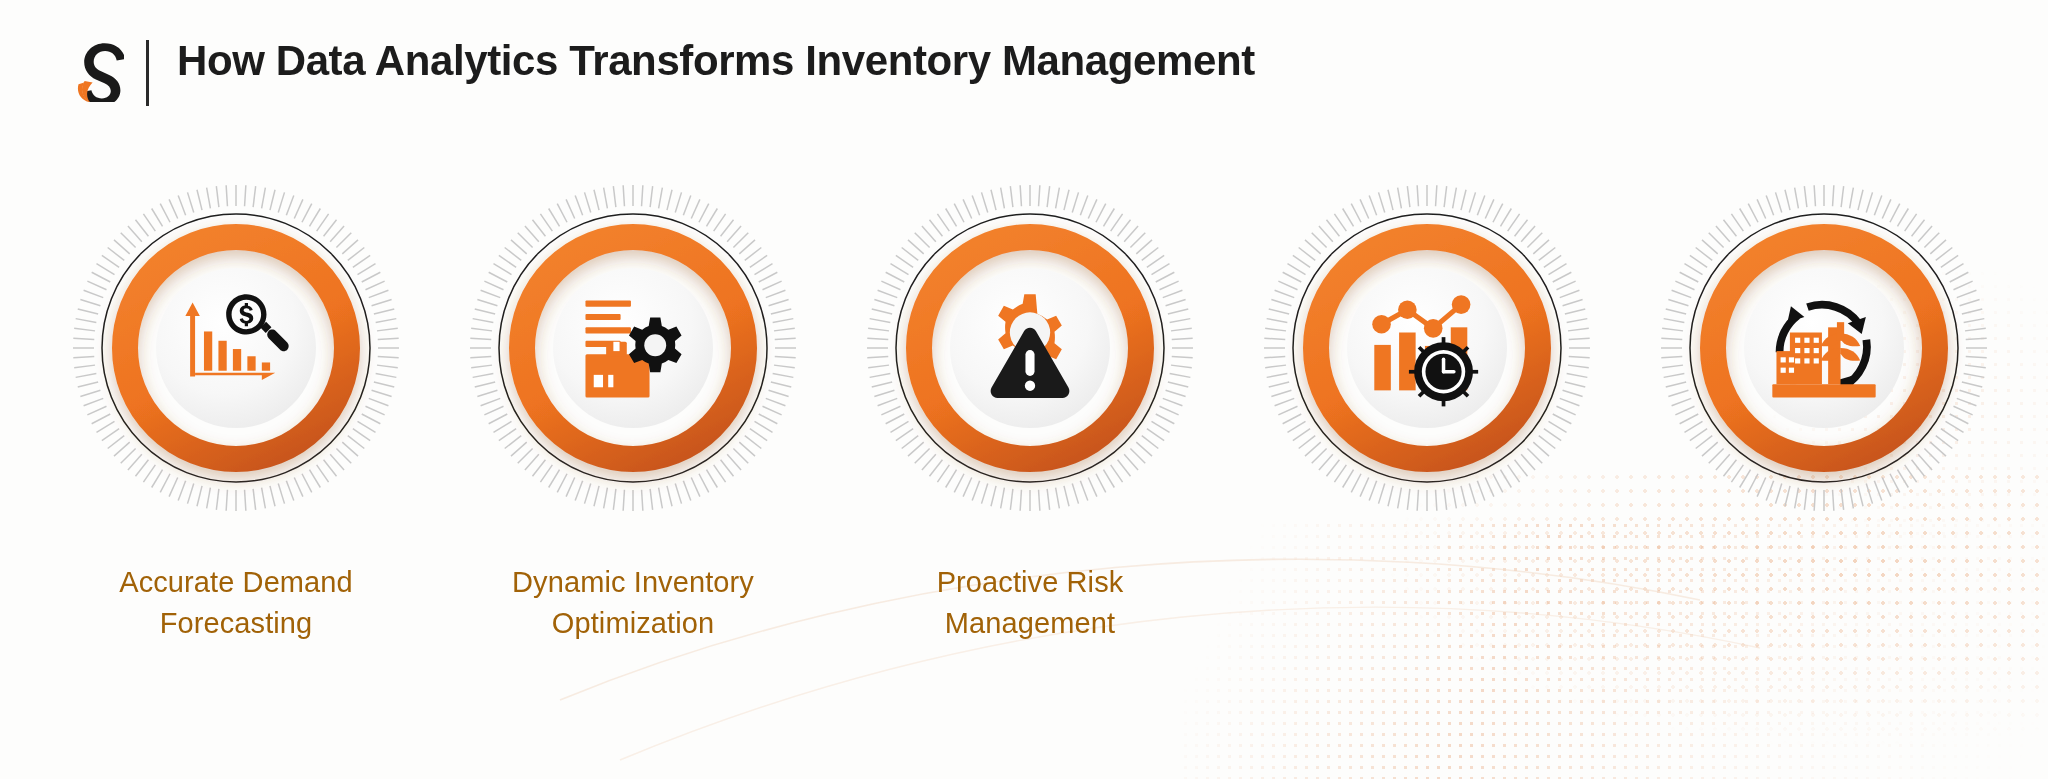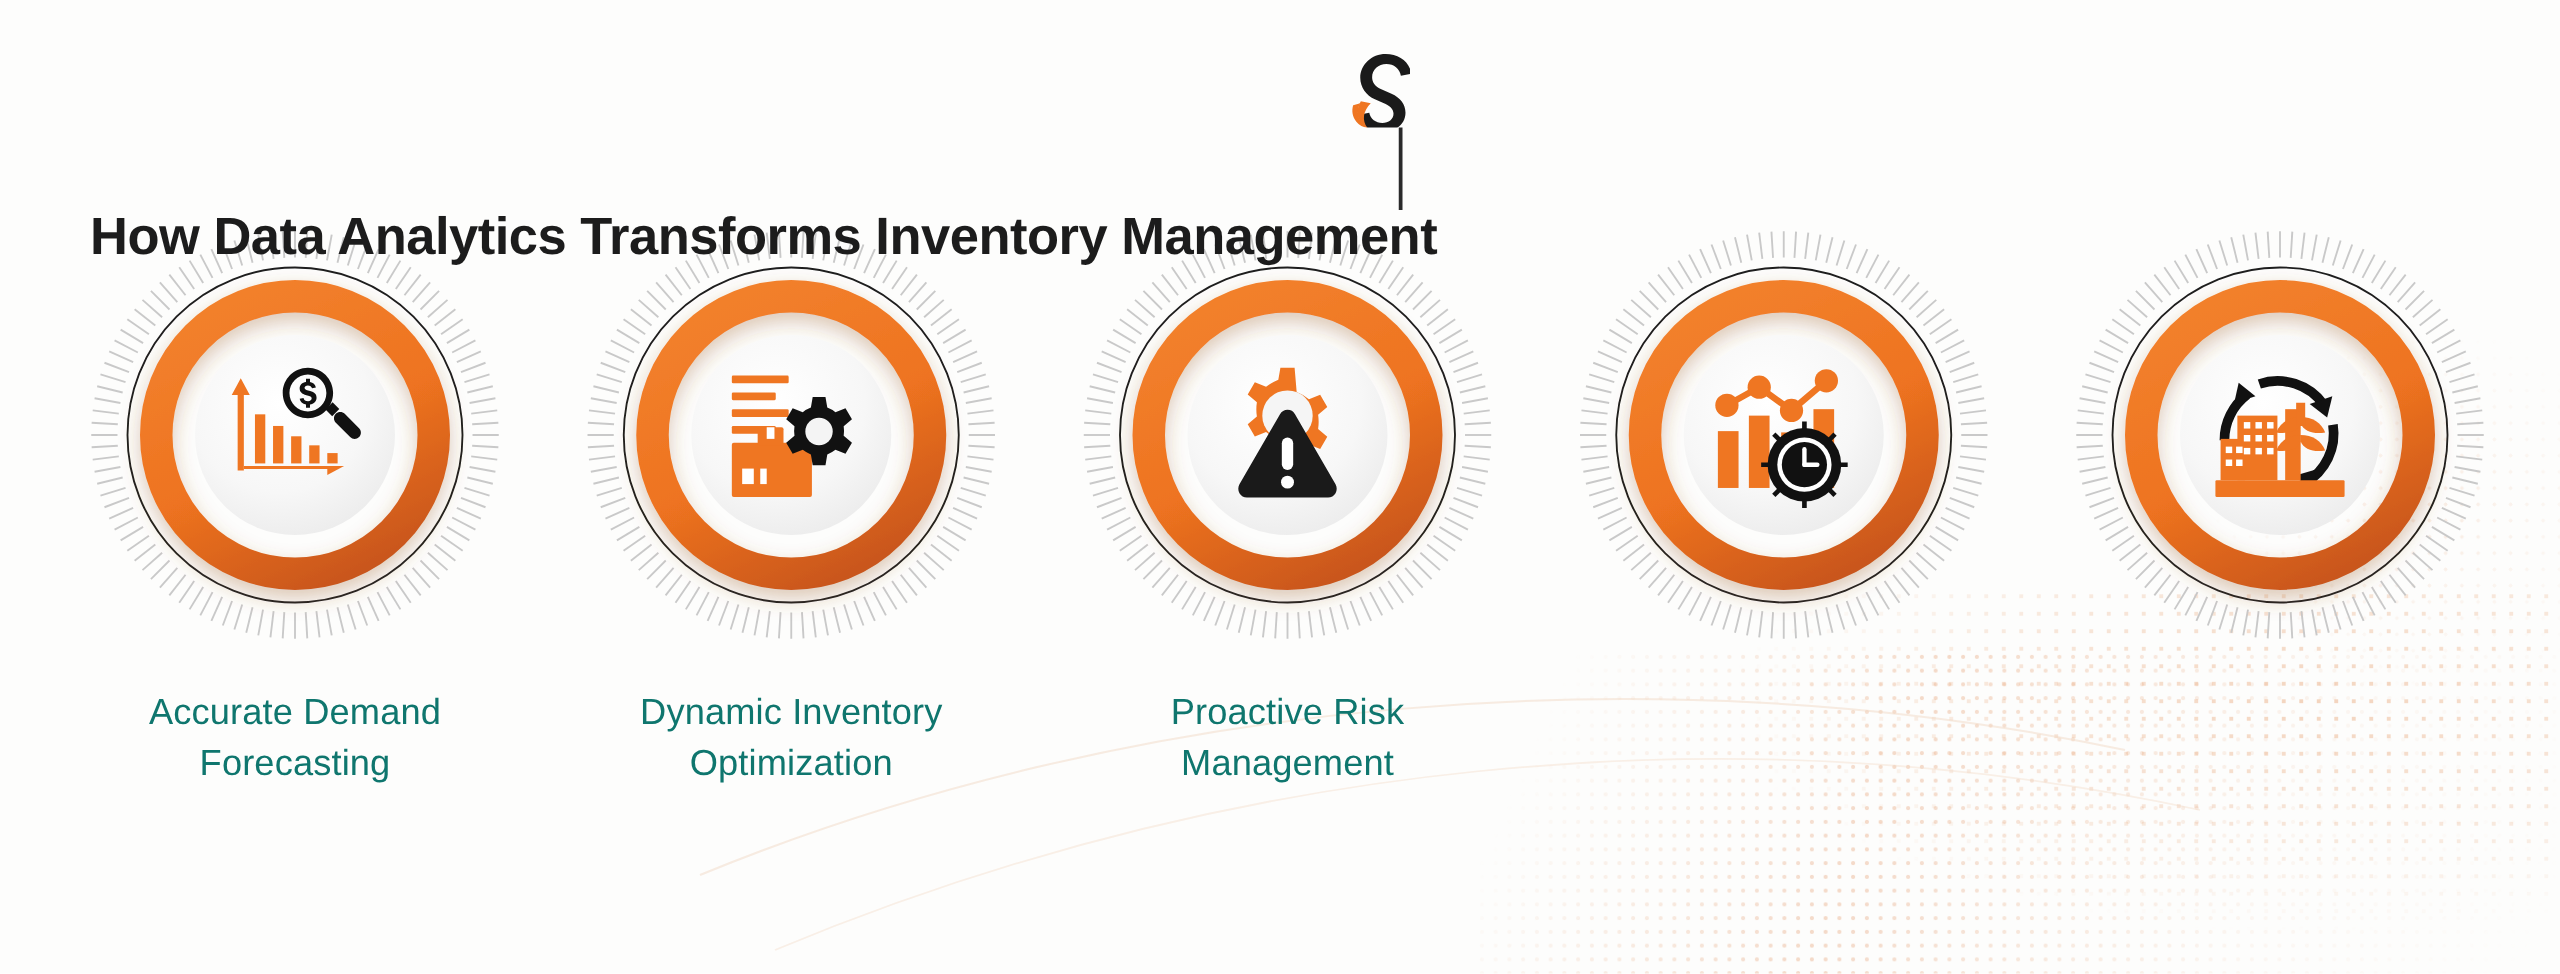--- a/index.html
+++ b/index.html
@@ -65,24 +65,23 @@
     z-index: 0;
     pointer-events: none;
   }
 
   
   .header {
     position: absolute;
     left: 72px;
     top: 40px;
     display: flex;
-    align-items: flex-end;
+    align-items: flex-start;
     z-index: 3;
     height: 82px;
-    flex-direction: column;
   }
   .logo-mark {
     width: 52px;
     height: 62px;
     margin-right: 22px;
     flex: 0 0 auto;
   }
   .header-divider {
     width: 3px;
     height: 66px;
@@ -129,25 +128,25 @@
     width: 340px;
     height: 340px;
   }
   .badge-icon {
     position: relative;
     width: 124px;
     height: 124px;
     z-index: 2;
   }
   .card-label {
-    margin-top: 32px;
+    margin-top: 44px;
     text-align: center;
     font-size: 29px;
     line-height: 1.42;
-    color: #0f766e;
+    color: #a16207;
     font-weight: 400;
     letter-spacing: .1px;
     max-width: 340px;
     white-space: pre-line;
   }
 </style>
 </head>
 <body>
 
 <div id="infographic">

